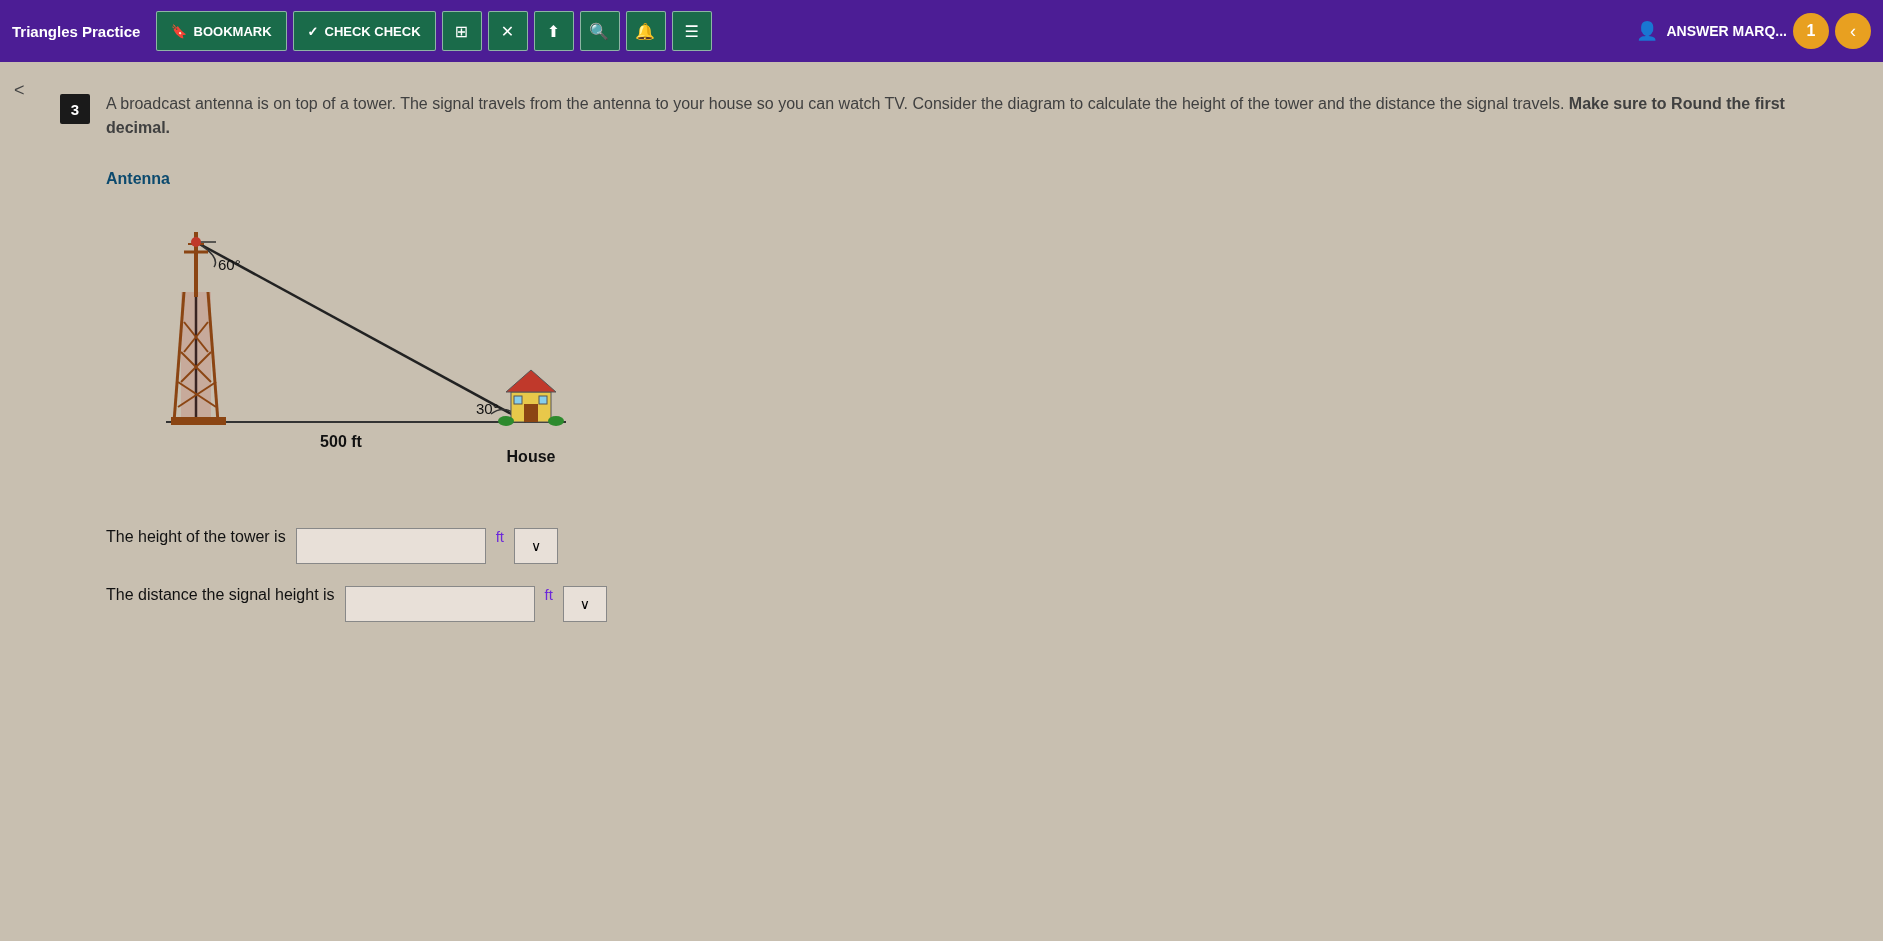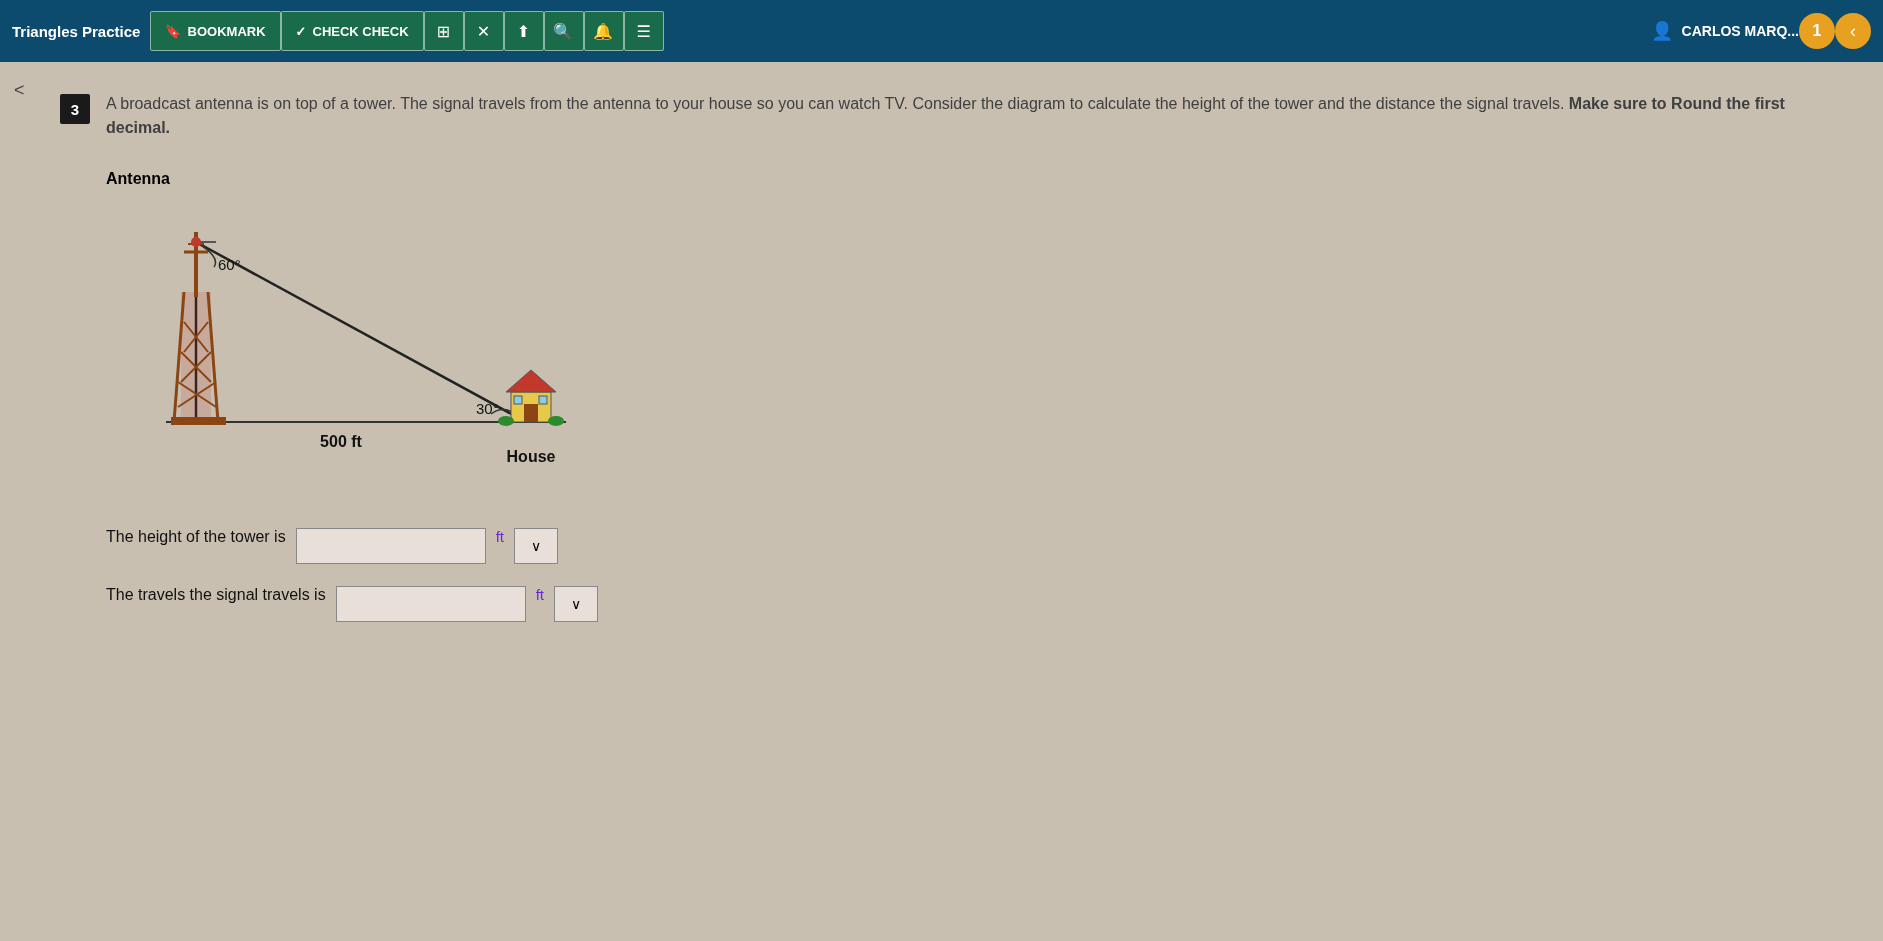--- a/index.html
+++ b/index.html
@@ -1,24 +1,25 @@
 <!DOCTYPE html>
 <html><head>
   <meta charset="utf-8">
   <style>
     * { box-sizing: border-box; margin: 0; padding: 0; }
     body { font-family: Arial, sans-serif; background: #c8bfb0; min-height: 941px; }
 
     
     .navbar {
-      background: #0c4a6e;
+      background: #4c1d95;
       height: 62px;
       display: flex;
       align-items: center;
       padding: 0 12px;
+      gap: 6px;
     }
     .nav-title {
       color: #fff;
       font-size: 15px;
       font-weight: bold;
       margin-right: 10px;
     }
     .nav-btn {
       background: #1a6b4a;
       border: 1.5px solid rgba(255,255,255,0.5);
@@ -113,21 +114,21 @@
     .question-text strong { font-weight: bold; }
 
     
     .diagram-area {
       margin-left: 46px;
       margin-bottom: 36px;
     }
     .antenna-label {
       font-size: 16px;
       font-weight: bold;
-      color: #000000;
+      color: #0c4a6e;
       margin-bottom: 4px;
     }
     .diagram-svg-container {
       position: relative;
       width: 560px;
       height: 300px;
     }
 
     
     .answer-row {
@@ -201,21 +202,21 @@
   </div>
 
   <div class="nav-icon-btn">
     <span>☰</span>
   </div>
 
   <div class="nav-spacer"></div>
 
   <div class="nav-user">
     <span style="font-size:18px;">👤</span>
-    <span>CARLOS MARQ...</span>
+    <span>ANSWER MARQ...</span>
   </div>
 
   <div class="nav-avatar">
     <span>1</span>
   </div>
 
   <div class="nav-back">
     <span>‹</span>
   </div>
 </nav>
@@ -297,21 +298,21 @@
   <div class="answer-row">
     <span>The height of the tower is</span>
     <input class="answer-input" type="text" placeholder="" style="">
     <span class="unit-label">ft</span>
     <button class="dropdown-btn">
       <span>∨</span>
     </button>
   </div>
 
   <div class="answer-row">
-    <span>The travels the signal travels is</span>
+    <span>The distance the signal height is</span>
     <input class="answer-input" type="text" placeholder="" style="">
     <span class="unit-label">ft</span>
     <button class="dropdown-btn">
       <span>∨</span>
     </button>
   </div>
 
 </div>
 
 </body></html>

